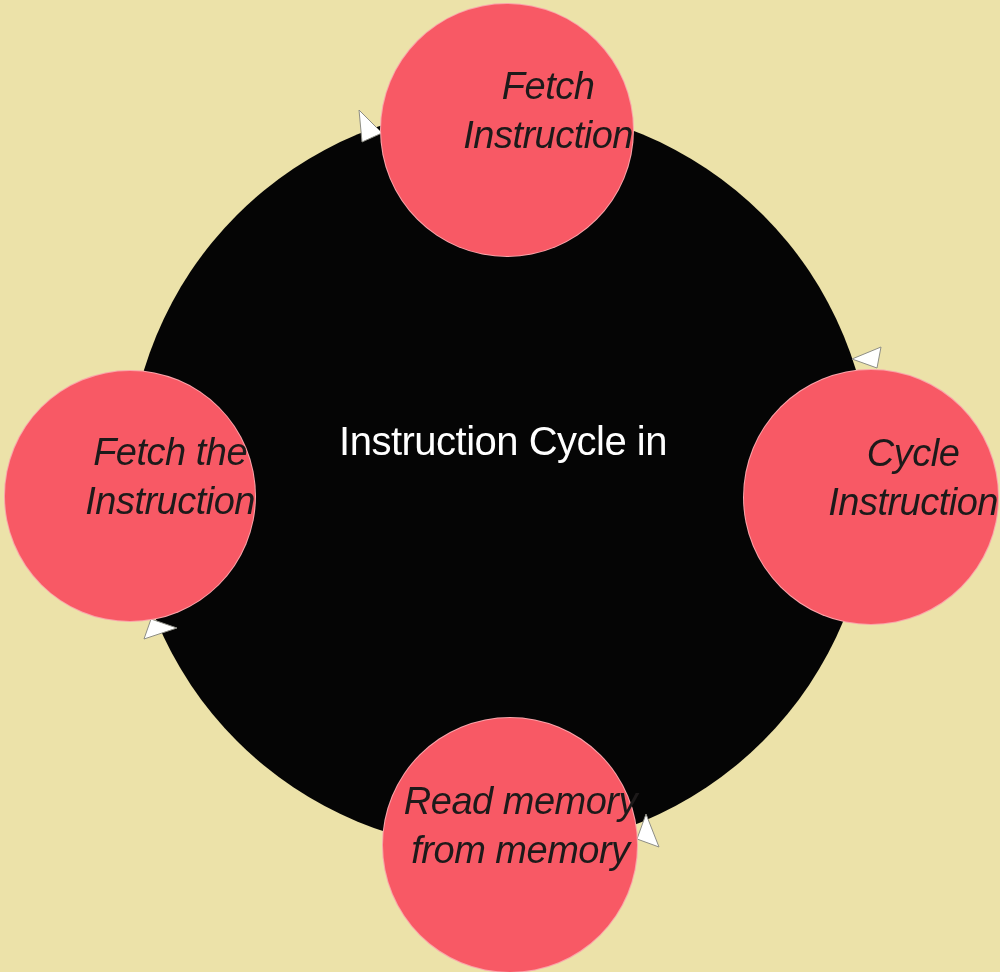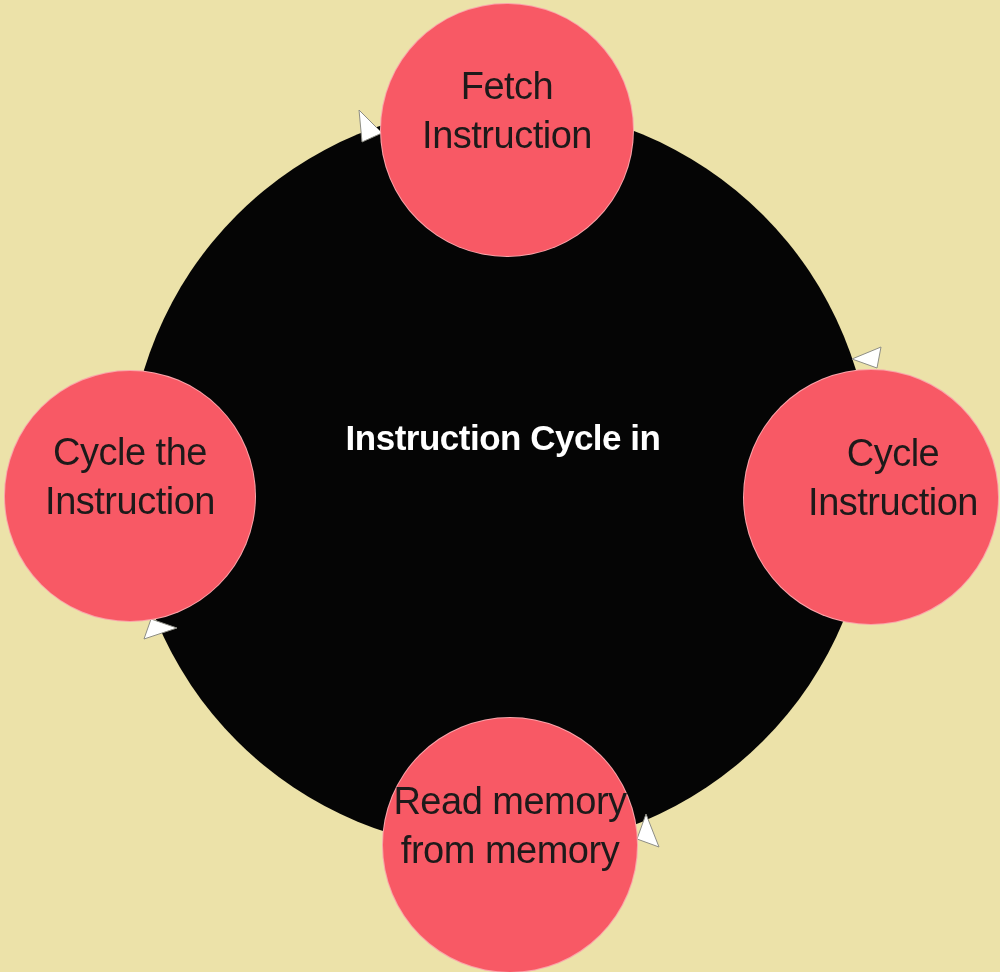--- a/index.html
+++ b/index.html
@@ -40,41 +40,42 @@
     height: 972px;
     z-index: 2;
   }
   .diagram-title {
     position: absolute;
     left: 250px;
     top: 412px;
     width: 506px;
     text-align: center;
     color: var(--title-text);
-    font-size: 35px;
-    font-weight: bold;
+    font-size: 40px;
+    font-weight: normal;
     letter-spacing: -0.5px;
     line-height: 1.46;
     z-index: 4;
   }
   .node {
     position: absolute;
     border-radius: 50%;
     background: var(--node-fill);
     border: 1px solid rgba(255,255,255,0.45);
     display: flex;
     align-items: center;
-    justify-content: center;
+    justify-content: flex-end;
     text-align: center;
     color: var(--node-text);
     font-size: 38px;
     letter-spacing: -0.5px;
     line-height: 1.3;
     padding-bottom: 38px;
     z-index: 3;
+    font-style: italic;
   }
   .node-top    { left: 380px; top: 3px;   width: 254px; height: 254px; }
   .node-right  { left: 743px; top: 369px; width: 256px; height: 256px; padding-left: 44px; }
   .node-bottom { left: 382px; top: 717px; width: 256px; height: 256px; }
   .node-left   { left: 4px;   top: 370px; width: 252px; height: 252px; }
   .node-label span { display: block; }
 </style>
 </head>
 <body>
 
@@ -109,18 +110,18 @@
 
   <div class="node node-bottom">
     <div class="node-label">
       <span>Read memory</span>
       <span>from memory</span>
     </div>
   </div>
 
   <div class="node node-left">
     <div class="node-label">
-      <span>Cycle the</span>
+      <span>Fetch the</span>
       <span>Instruction</span>
     </div>
   </div>
 
 </div>
 
 </body></html>

